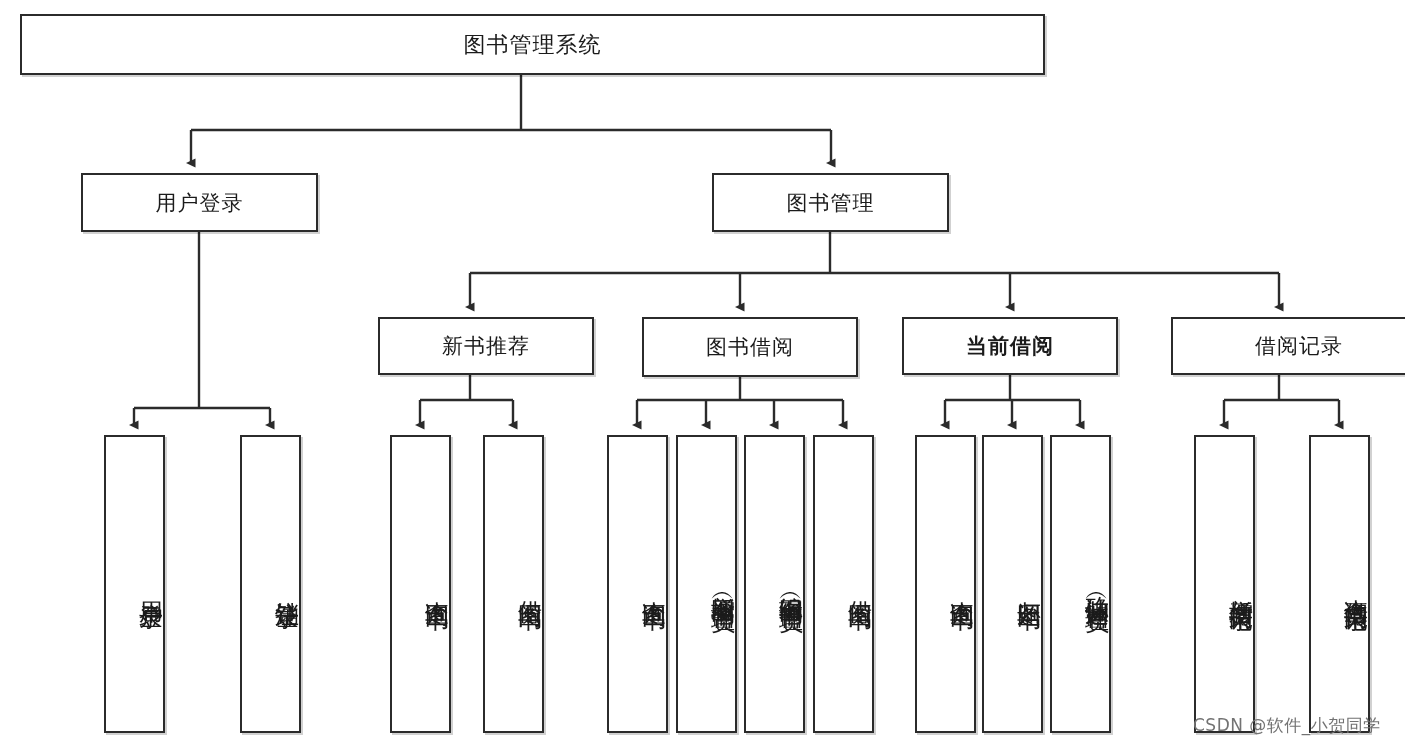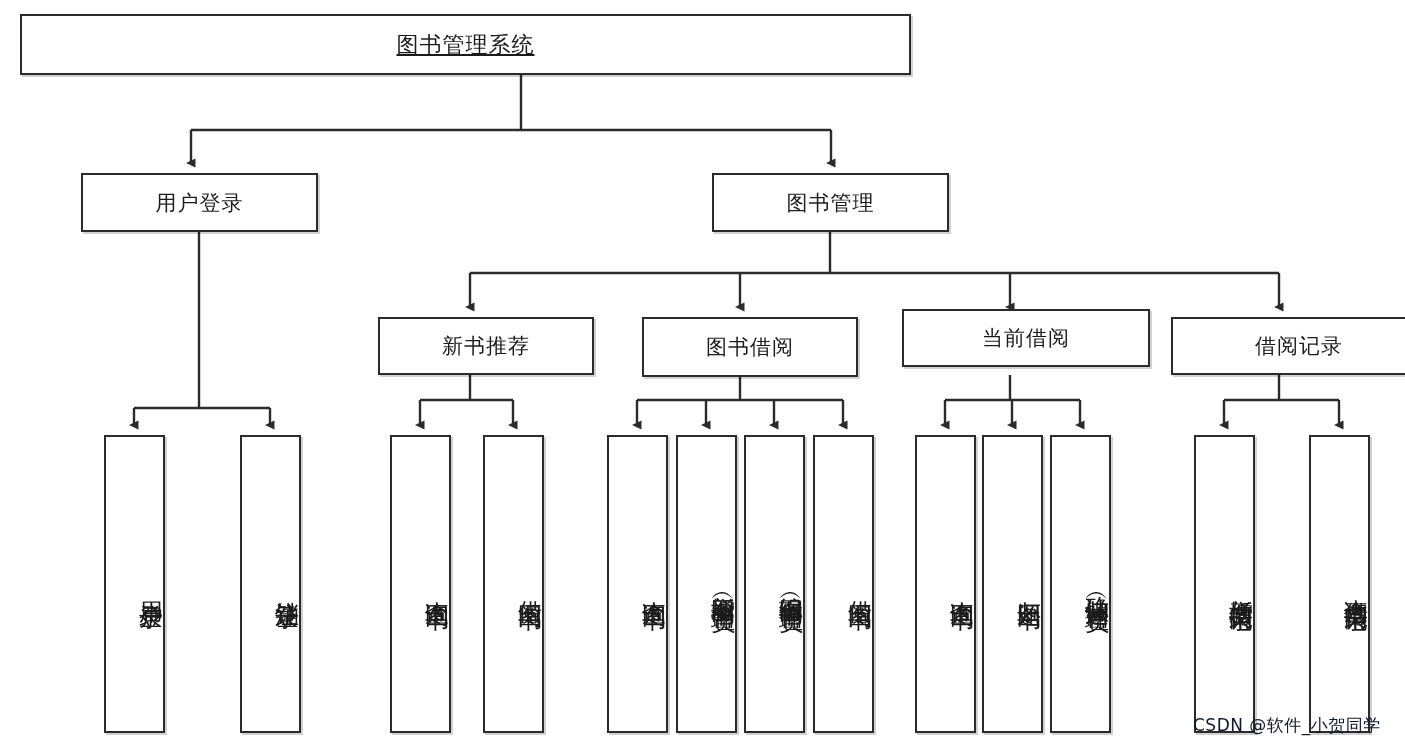--- a/index.html
+++ b/index.html
@@ -54,21 +54,21 @@
   }
   .node-v .vlabel {
     writing-mode: vertical-rl;
     text-orientation: upright;
   }
   #watermark {
     position: absolute;
     left: 1193px;
     top: 714px;
     font-size: 17px;
-    color: #0f172a;
+    color: #737373;
     white-space: nowrap;
     letter-spacing: 0.5px;
     pointer-events: none;
   }
 </style>
 </head>
 <body>
 
 <div id="diagram-root">
 
@@ -116,38 +116,38 @@
       <path d="M 1012 400 L 1012 425" marker-end="url(#arrow)"></path>
       <path d="M 1080 400 L 1080 425" marker-end="url(#arrow)"></path>
 
       <path d="M 1279 375 L 1279 400"></path>
       <path d="M 1224 400 L 1339 400"></path>
       <path d="M 1224 400 L 1224 425" marker-end="url(#arrow)"></path>
       <path d="M 1339 400 L 1339 425" marker-end="url(#arrow)"></path>
     </g>
   </svg>
 
-  <div class="node node-h node-root" style="left:20px; top:14px; width:891px; height:61px;text-decoration:underline;">
+  <div class="node node-h node-root" style="left:20px; top:14px; width:1025px; height:61px;">
     <span>图书管理系统</span>
   </div>
 
   <div class="node node-h" style="left:81px; top:173px; width:237px; height:59px;">
     <span>用户登录</span>
   </div>
   <div class="node node-h" style="left:712px; top:173px; width:237px; height:59px;justify-content:center;">
     <span>图书管理</span>
   </div>
 
   <div class="node node-h" style="left:378px; top:317px; width:216px; height:58px;">
     <span>新书推荐</span>
   </div>
   <div class="node node-h" style="left:633px; top:317px; width:216px; height:60px;margin-left:9px;">
     <span>图书借阅</span>
   </div>
-  <div class="node node-h" style="left:902px; top:309px; width:248px; height:58px;">
+  <div class="node node-h" style="left:902px; top:317px; width:216px; height:58px;font-weight:bold;">
     <span>当前借阅</span>
   </div>
   <div class="node node-h" style="left:1171px; top:317px; width:256px; height:58px;">
     <span>借阅记录</span>
   </div>
 
   <div class="node node-v" style="left:104px; top:435px; width:61px; height:298px;">
     <span class="vlabel">用户登录</span>
   </div>
   <div class="node node-v" style="left:240px; top:435px; width:61px; height:298px;">

